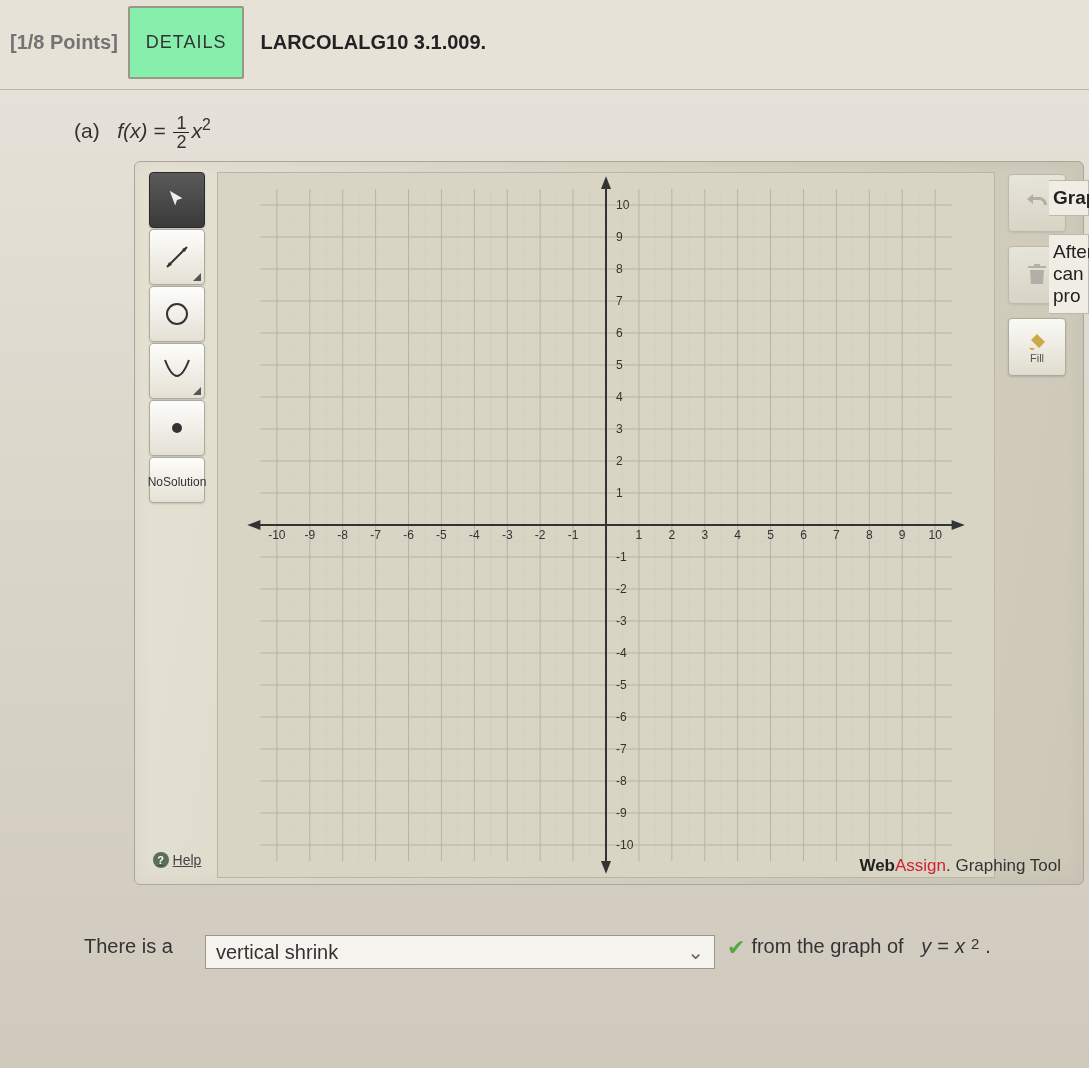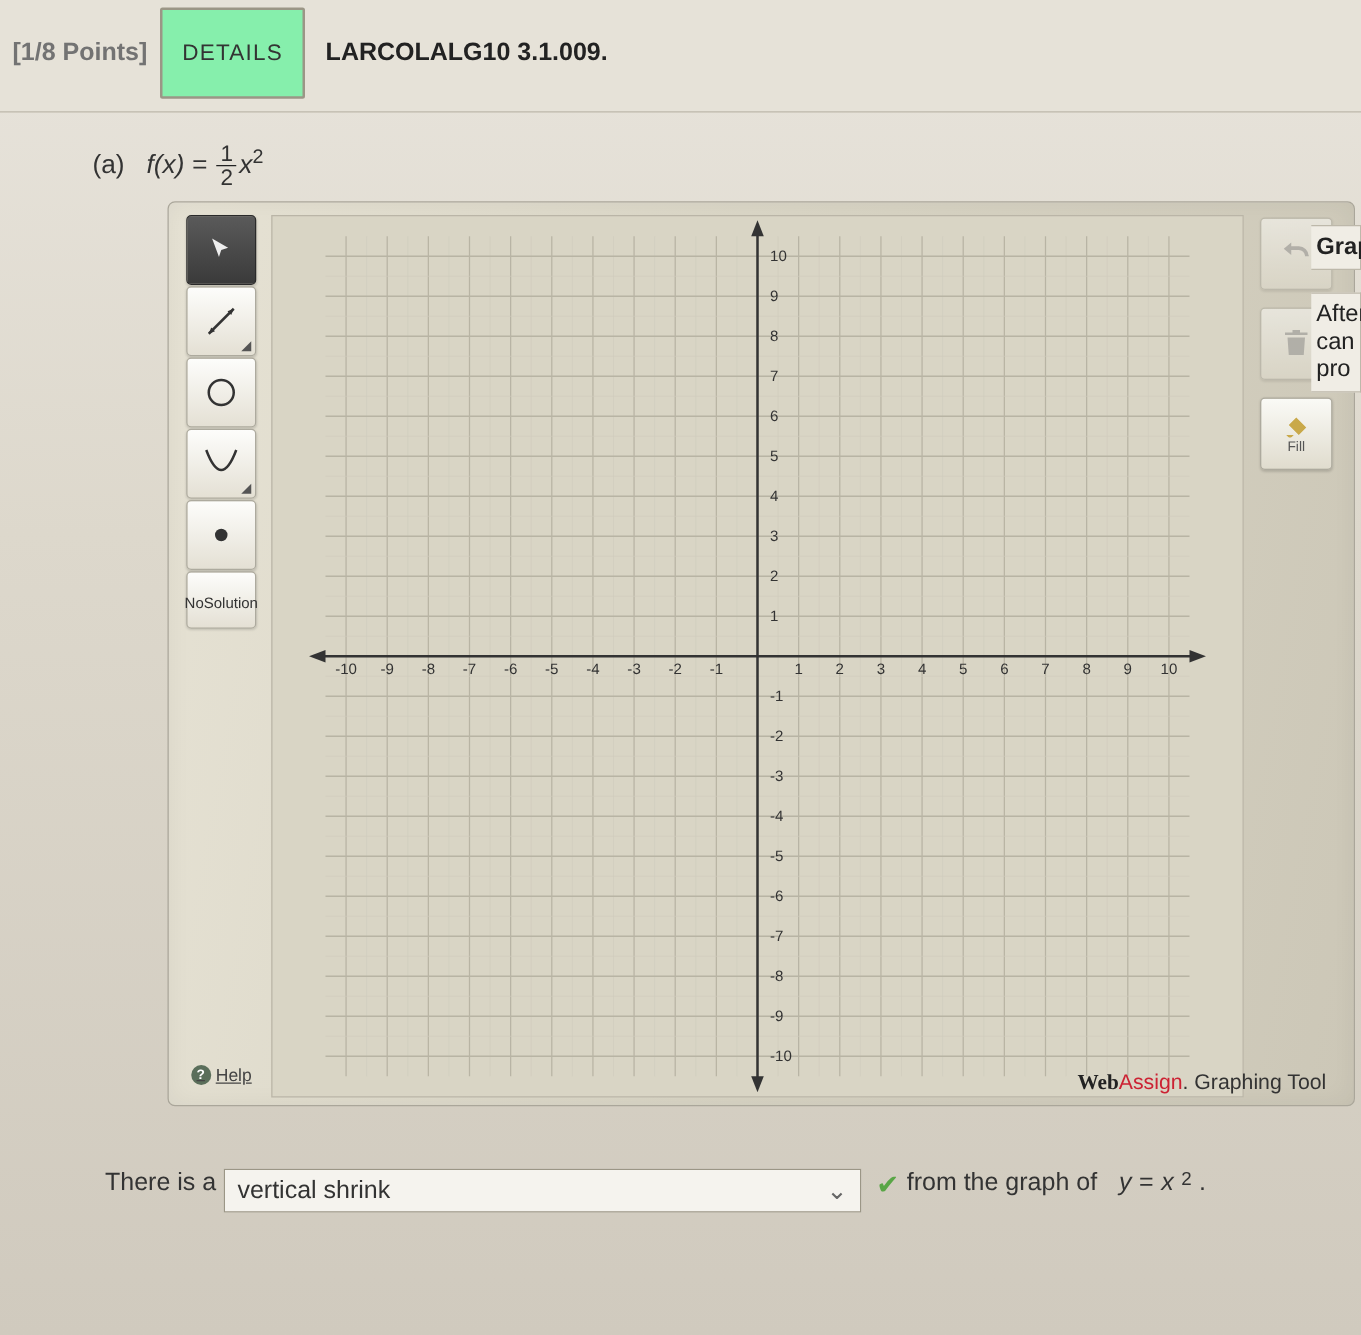--- a/index.html
+++ b/index.html
@@ -115,33 +115,34 @@
     font-size: 14px; color: #444; text-decoration: underline;
     display:flex; align-items:center; gap:4px;
   }
   .help-link .hicon{
     width:16px;height:16px;border-radius:50%;background:#5a6e5a;color:#fff;
     display:flex;align-items:center;justify-content:center;font-size:11px;font-weight:bold;
   }
   .brand {
     position:absolute; right: 22px; bottom: 8px; font-size: 17px; color:#333;
   }
-  .brand .wa1{font-weight:bold; color:#222;font-family:Liberation Serif, serif;}
+  .brand .wa1{font-weight:bold; color:#222;}
   .brand .wa2{font-weight:normal; color:#c23;}
   .answer-row {
     margin-top: 50px;
     margin-left: 60px;
     font-size: 20px; color:#333;
     display:flex; gap:6px;
   }
   .answer-select {
     display:inline-flex; align-items:center; justify-content:space-between;
     border:1px solid #9b9686; background:#f5f3ee;
     min-width: 510px; padding: 4px 10px; font-size:20px;
     cursor:pointer;
+    margin-left:26px;
   }
   .answer-select .chev { color:#666; }
   .check-ic { color:#59a646; font-size:22px; margin-left:6px;}
   svg text { font-family: Arial; }
   .peek-panel {
     position:absolute; right:0; top:180px; width:40px;
     display:flex; flex-direction:column; gap:18px;
     font-size:19px; color:#222;
   }
   .peek-box { border:1px solid #bdb8aa; border-left:none; background:#f0ede5; padding:6px 4px; }

